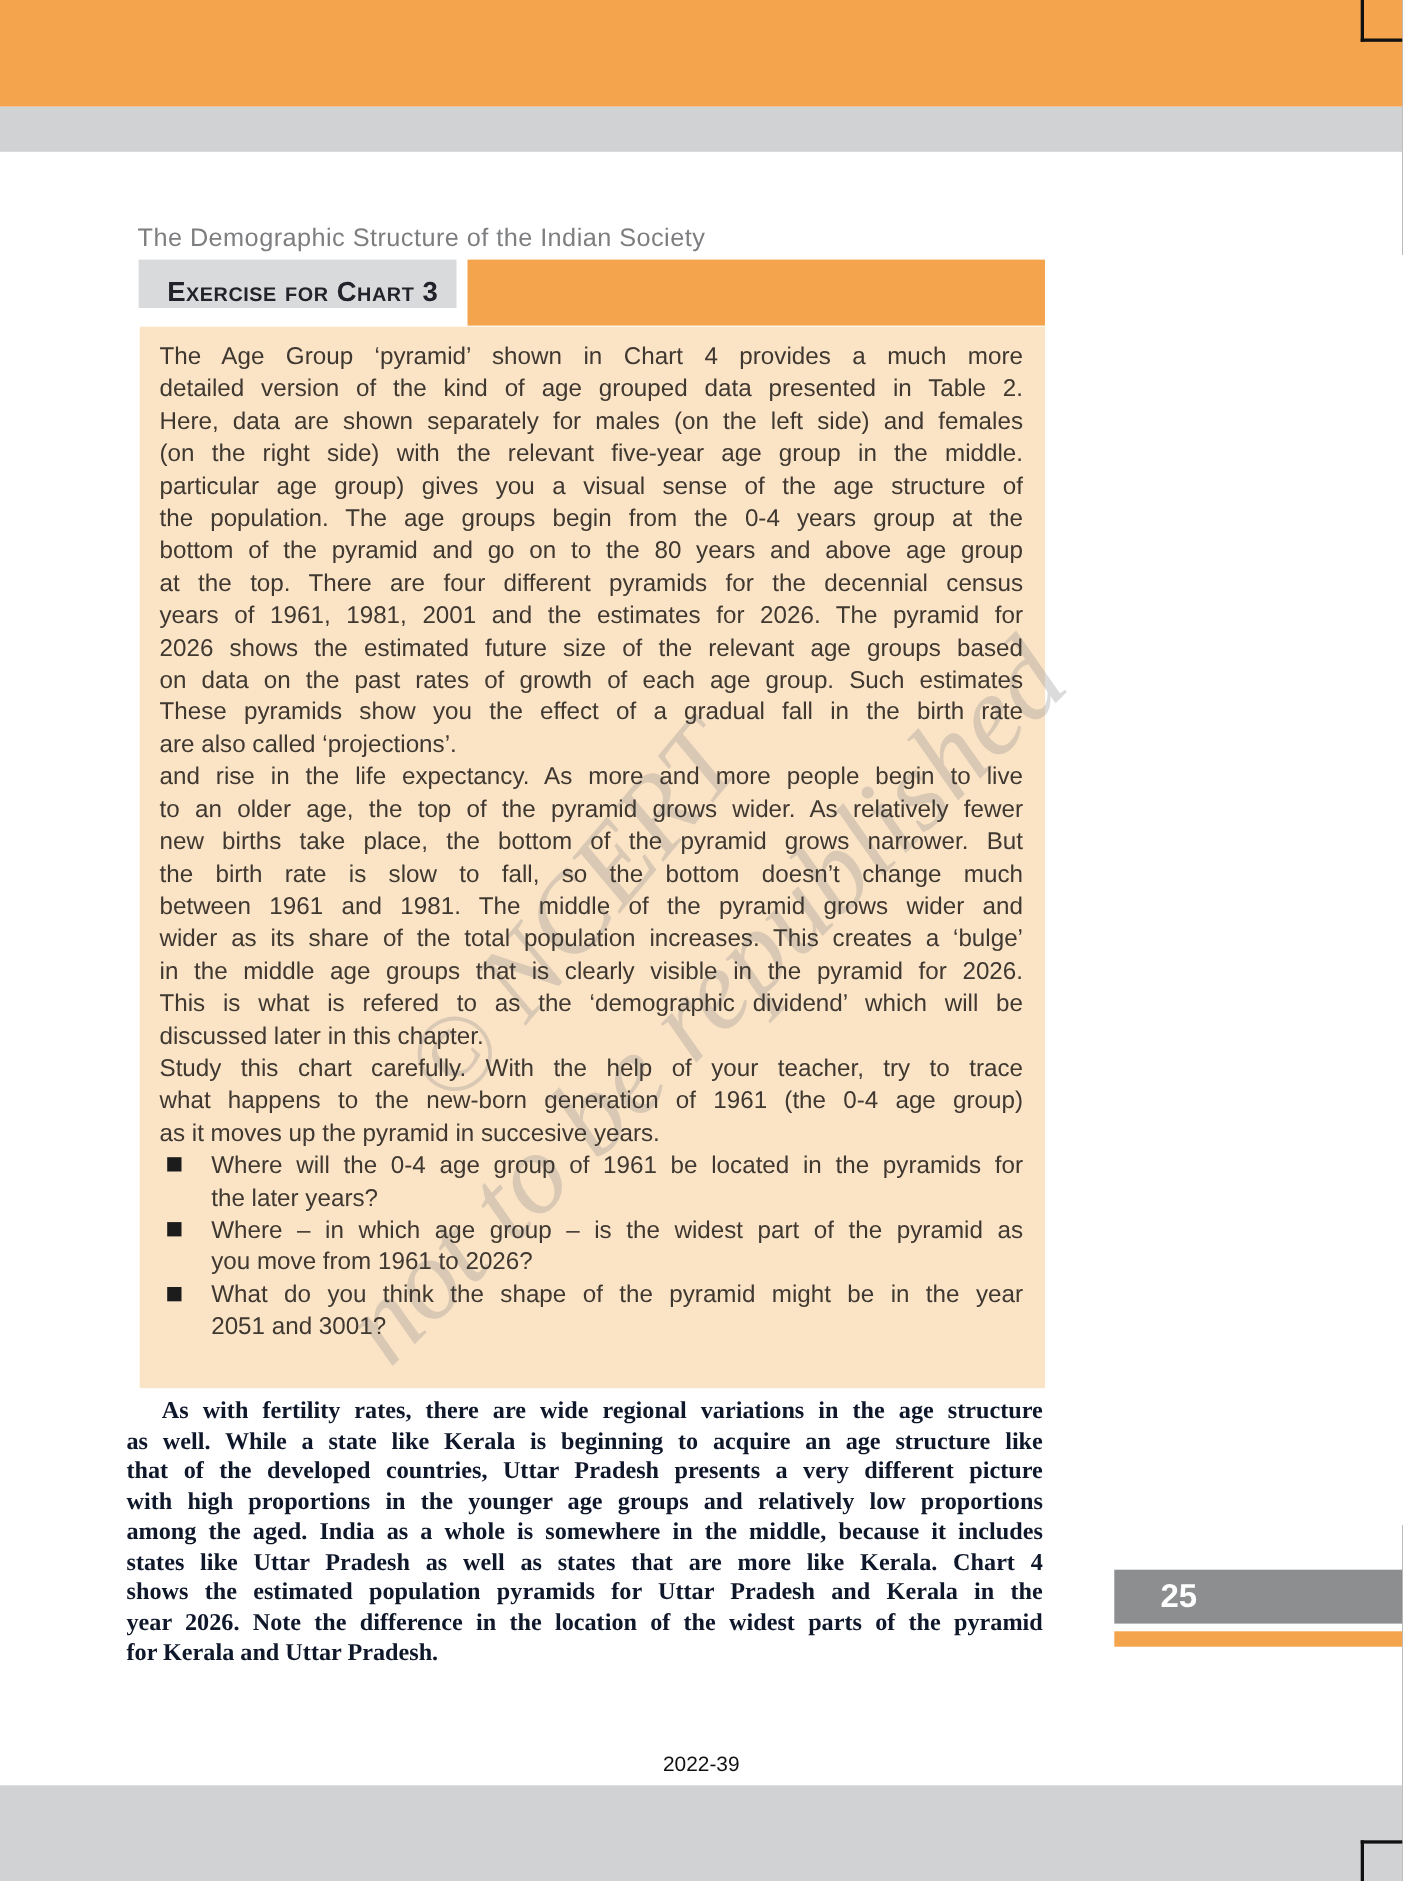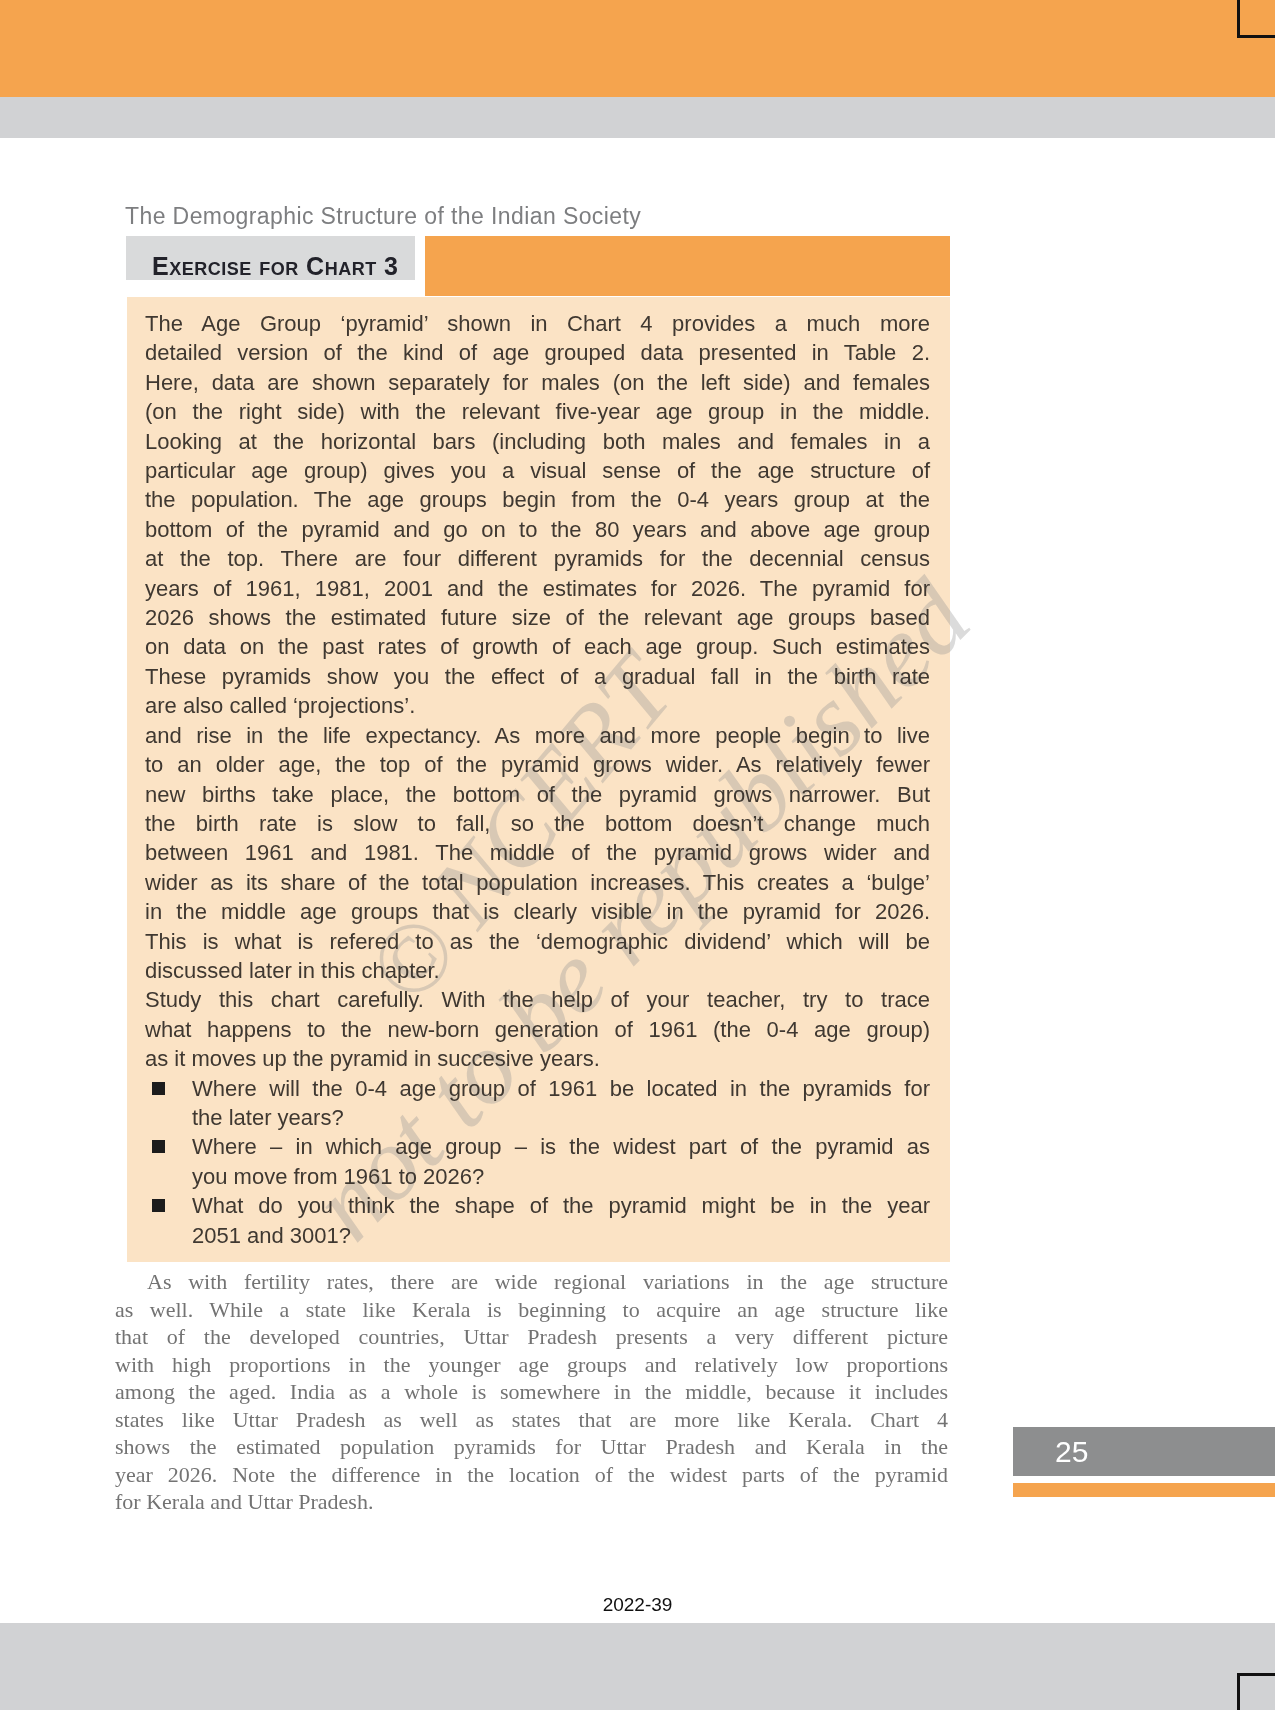--- a/index.html
+++ b/index.html
@@ -28,28 +28,28 @@
   
   .peach{position:absolute;left:127px;top:297px;width:823px;height:965px;background:#FBE3C5;
     box-sizing:border-box;padding:12px 20px 0 18px;}
   .peach-inner{position:relative;z-index:4;}
   .xline{font-size:22px;line-height:29.4px;color:#3F3831;}
   .just{text-align:justify;text-align-last:justify;}
   .bullet{position:relative;padding-left:47px;}
   .bsq{position:absolute;left:7px;top:8px;width:13px;height:13px;background:#1C1C1C;}
   
   .body-para{position:absolute;left:115px;top:1268px;width:833px;z-index:4;}
-  .bline{font-family:"Liberation Serif",serif;font-size:22px;line-height:27.5px;color:#737373;}
+  .bline{font-family:"Liberation Serif",serif;font-size:22px;line-height:27.5px;color:#0f172a;font-weight:bold;}
   .bindent{text-indent:32px;}
   
   .footer-year{position:absolute;left:0;top:1594px;width:1275px;text-align:center;
     font-size:19px;color:#111;z-index:4;}
   
   .pagenum-box{position:absolute;left:1013px;top:1427px;width:262px;height:49px;background:#8D8E8F;z-index:4;}
-  .pagenum-text{color:#fff;font-weight:normal;font-size:30px;line-height:49px;padding-left:42px;border-radius:21px;}
+  .pagenum-text{color:#fff;font-weight:bold;font-size:30px;line-height:49px;padding-left:42px;border-radius:21px;}
   .pagenum-bar{position:absolute;left:1013px;top:1483px;width:262px;height:14px;background:#F5A44E;z-index:4;}
   
   .wm{position:absolute;z-index:3;font-family:"Liberation Serif",serif;font-style:italic;
     color:rgba(145,145,145,0.33);white-space:nowrap;pointer-events:none;}
   .wm1{left:520px;top:830px;font-size:100px;transform:translate(-50%,-50%) rotate(-50deg);}
   .wm2{left:640px;top:910px;font-size:104px;transform:translate(-50%,-50%) rotate(-45deg);}
 </style>
 </head>
 <body>
 
@@ -66,21 +66,20 @@
   </div>
   <div class="label-bar"></div>
 
   <div class="peach">
     <div class="peach-inner">
       <div id="ex-paras">
           <div class="xline just">The Age Group ‘pyramid’ shown in Chart 4 provides a much more</div>
           <div class="xline just">detailed version of the kind of age grouped data presented in Table 2.</div>
           <div class="xline just">Here, data are shown separately for males (on the left side) and females</div>
           <div class="xline just">(on the right side) with the relevant five-year age group in the middle.</div>
-          <div class="xline just">Looking at the horizontal bars (including both males and females in a</div>
           <div class="xline just">particular age group) gives you a visual sense of the age structure of</div>
           <div class="xline just">the population. The age groups begin from the 0-4 years group at the</div>
           <div class="xline just">bottom of the pyramid and go on to the 80 years and above age group</div>
           <div class="xline just">at the top.  There are four different pyramids for the decennial census</div>
           <div class="xline just">years of 1961, 1981, 2001 and the estimates for 2026.  The pyramid for</div>
           <div class="xline just">2026 shows the estimated future size of the relevant age groups based</div>
           <div class="xline just">on data on the past rates of growth of each age group.  Such estimates</div>
           <div class="xline just">These pyramids show you the effect of a gradual fall in the birth rate</div>
           <div class="xline">are also called ‘projections’.</div>
           <div class="xline just">and rise in the life expectancy.  As more and more people begin to live</div>

